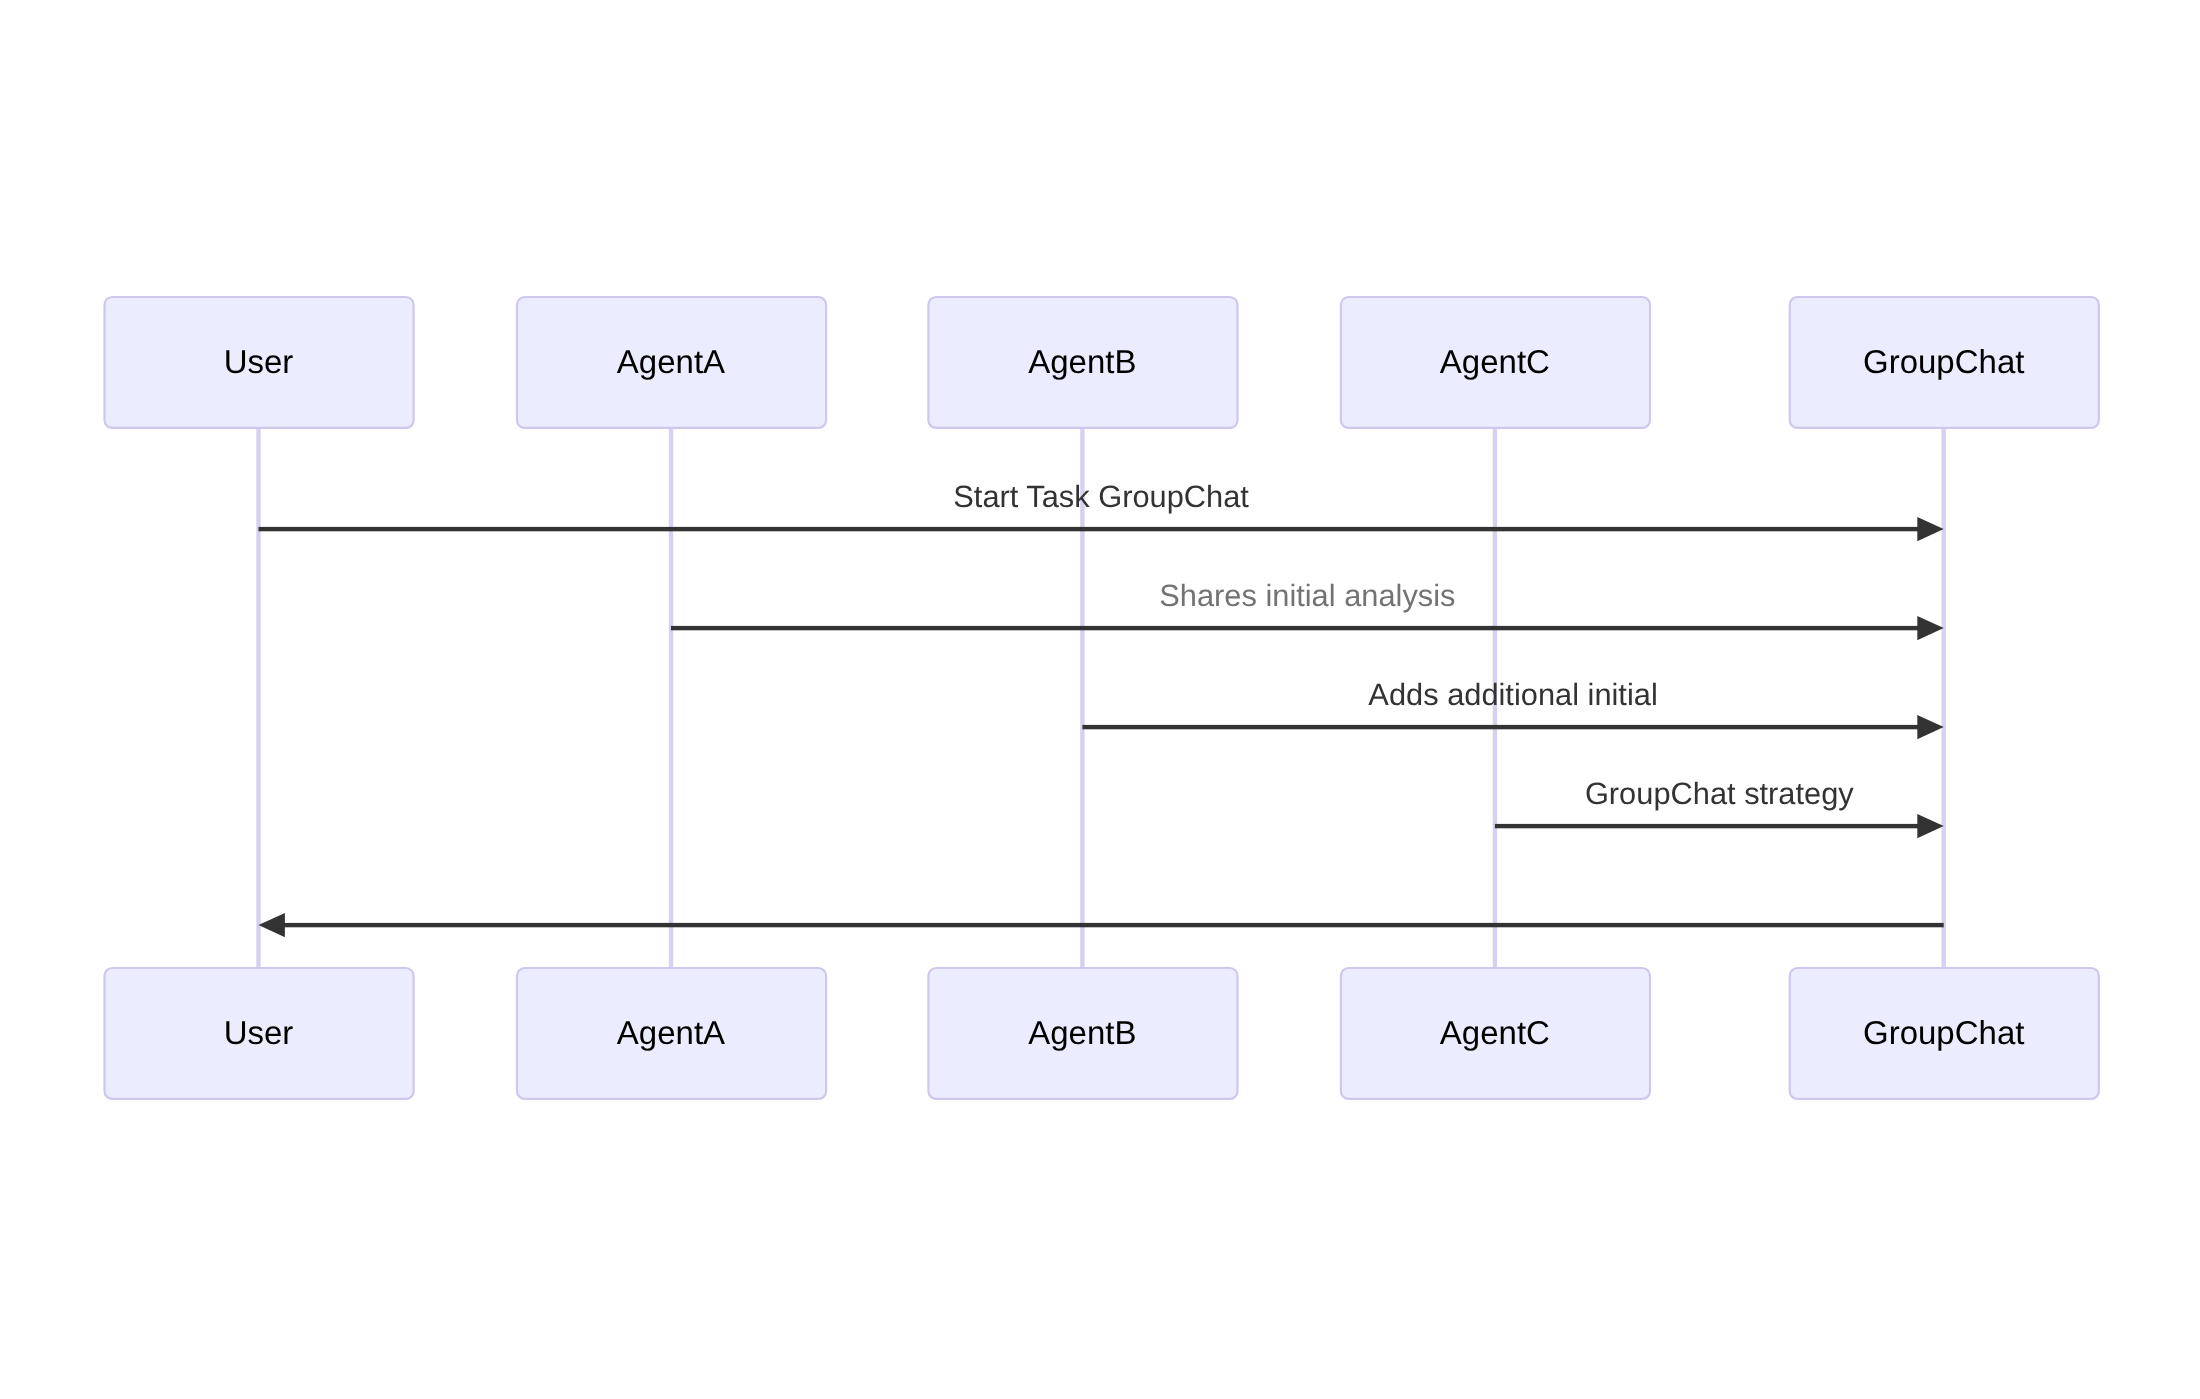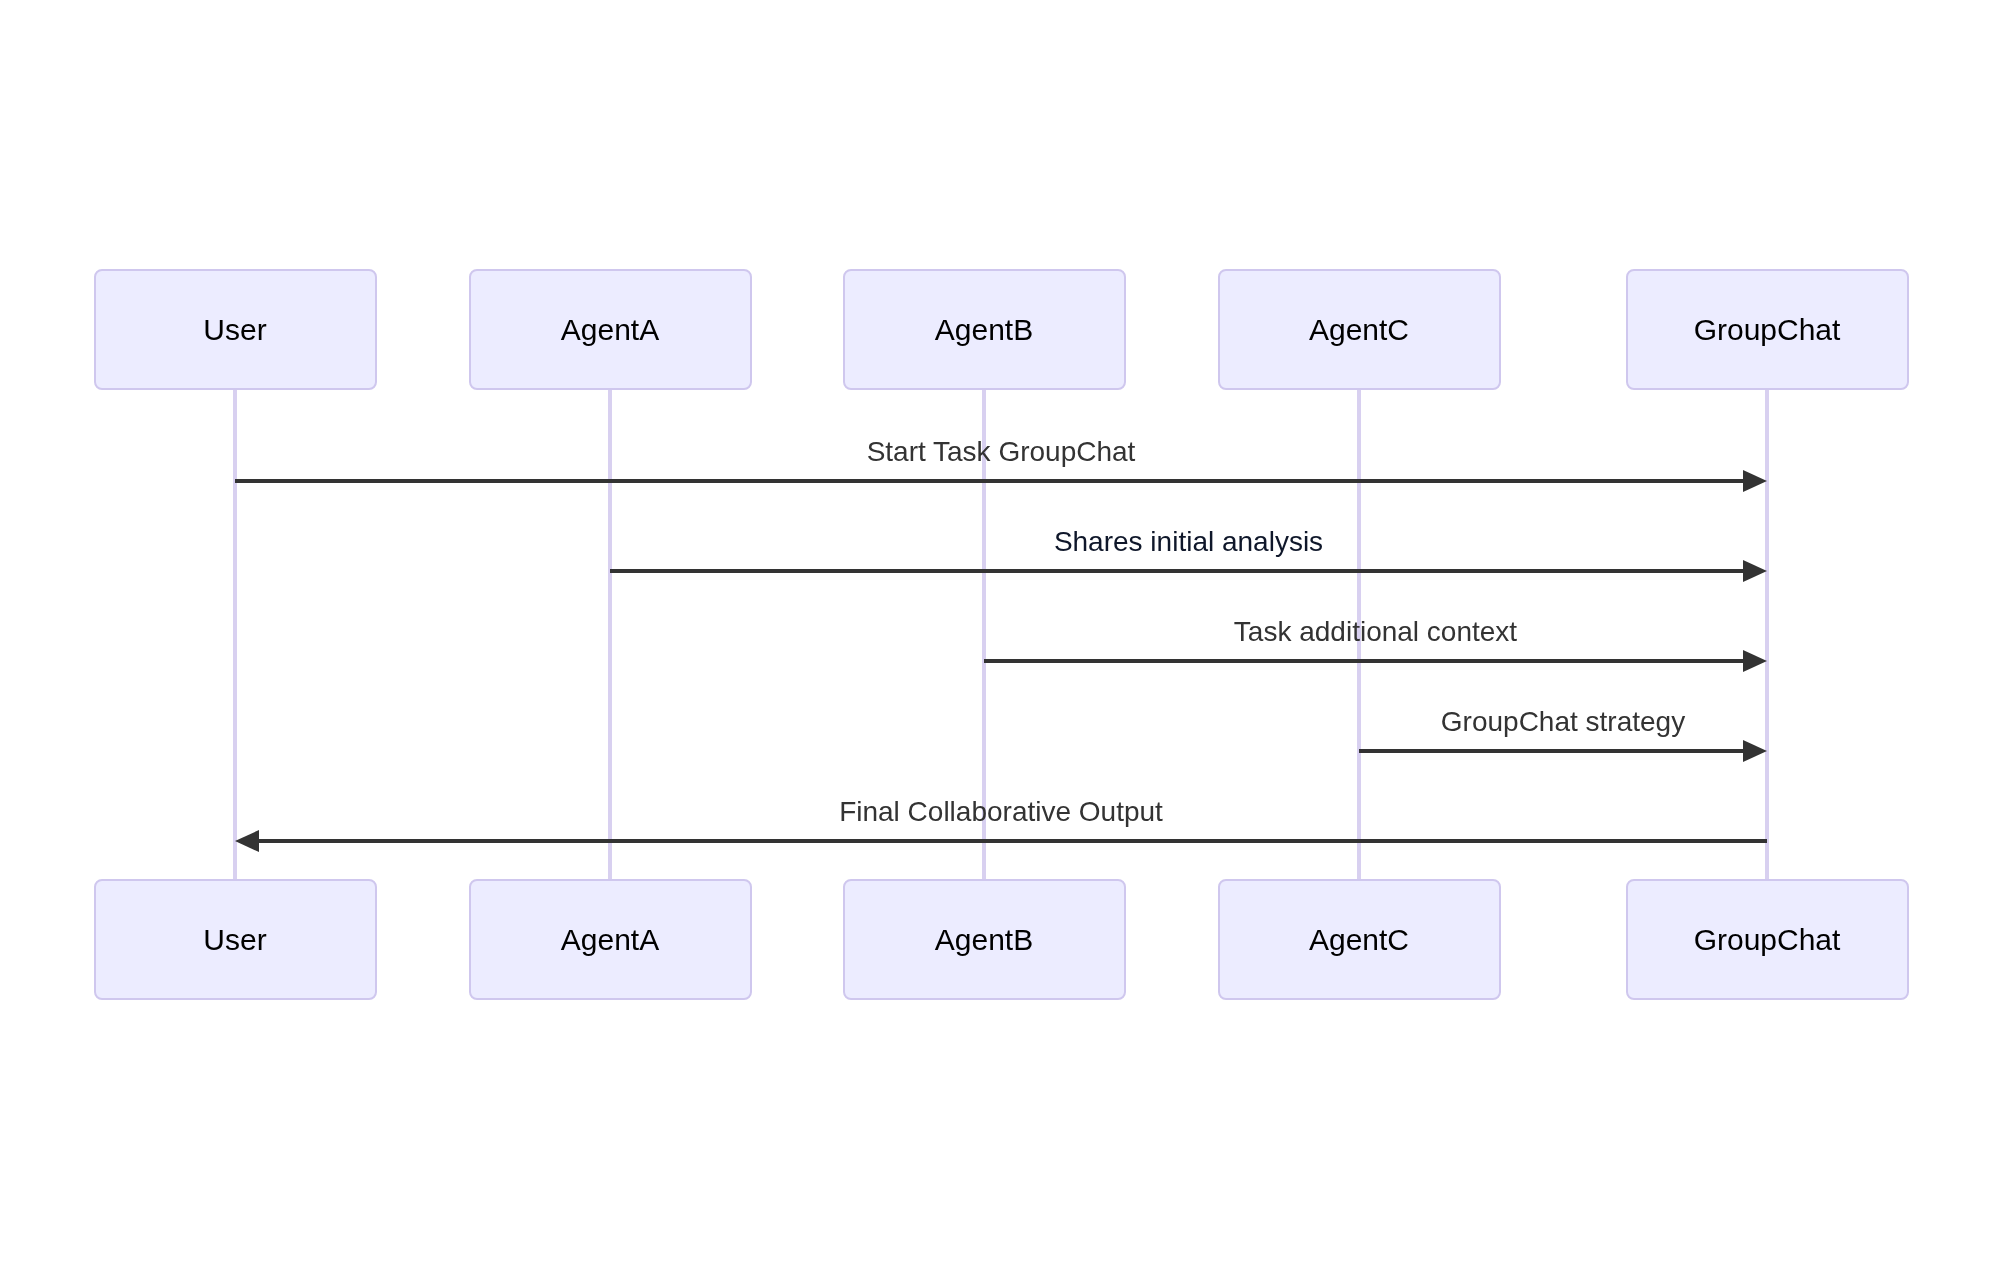--- a/index.html
+++ b/index.html
@@ -89,23 +89,22 @@
       <div class="actor-label" style="color: rgb(0, 0, 0);">GroupChat</div>
     </div>
     <div class="actor-box" style="left: 1625.5px; top: 879px; width: 283px; height: 121px; background: rgb(236, 236, 255); border: 2px solid rgb(207, 199, 238);">
       <div class="actor-label" style="color: rgb(0, 0, 0);">GroupChat</div>
     </div>
     <div class="msg-line" style="top: 479px; background: rgb(51, 51, 51); left: 235px; width: 1512px;"></div>
     <div class="arrow-head" style="top: 470px; left: 1743px; border-left: 24px solid rgb(51, 51, 51);"></div>
     <div class="msg-label" style="left: 1001px; top: 435px; color: rgb(51, 51, 51);">Start Task GroupChat</div>
     <div class="msg-line" style="top: 569px; background: rgb(51, 51, 51); left: 610px; width: 1137px;"></div>
     <div class="arrow-head" style="top: 560px; left: 1743px; border-left: 24px solid rgb(51, 51, 51);"></div>
-    <div class="msg-label" style="left: 1188.5px; top: 525px; color: #0f172a;">Shares initial analysis</div>
+    <div class="msg-label" style="left: 1188.5px; top: 525px; color: #737373;">Shares initial analysis</div>
     <div class="msg-line" style="top: 659px; background: rgb(51, 51, 51); left: 984px; width: 763px;"></div>
     <div class="arrow-head" style="top: 650px; left: 1743px; border-left: 24px solid rgb(51, 51, 51);"></div>
-    <div class="msg-label" style="left: 1375.5px; top: 615px; color: rgb(51, 51, 51);">Task additional context</div>
+    <div class="msg-label" style="left: 1375.5px; top: 615px; color: rgb(51, 51, 51);">Adds additional initial</div>
     <div class="msg-line" style="top: 749px; background: rgb(51, 51, 51); left: 1359px; width: 388px;"></div>
     <div class="arrow-head" style="top: 740px; left: 1743px; border-left: 24px solid rgb(51, 51, 51);"></div>
     <div class="msg-label" style="left: 1563px; top: 705px; color: rgb(51, 51, 51);">GroupChat strategy</div>
     <div class="msg-line" style="top: 839px; background: rgb(51, 51, 51); left: 255px; width: 1512px;"></div>
     <div class="arrow-head" style="top: 830px; left: 235px; border-right: 24px solid rgb(51, 51, 51);"></div>
-    <div class="msg-label" style="left: 1001px; top: 795px; color: rgb(51, 51, 51);">Final Collaborative Output</div>
   </div>
 
 </body></html>

